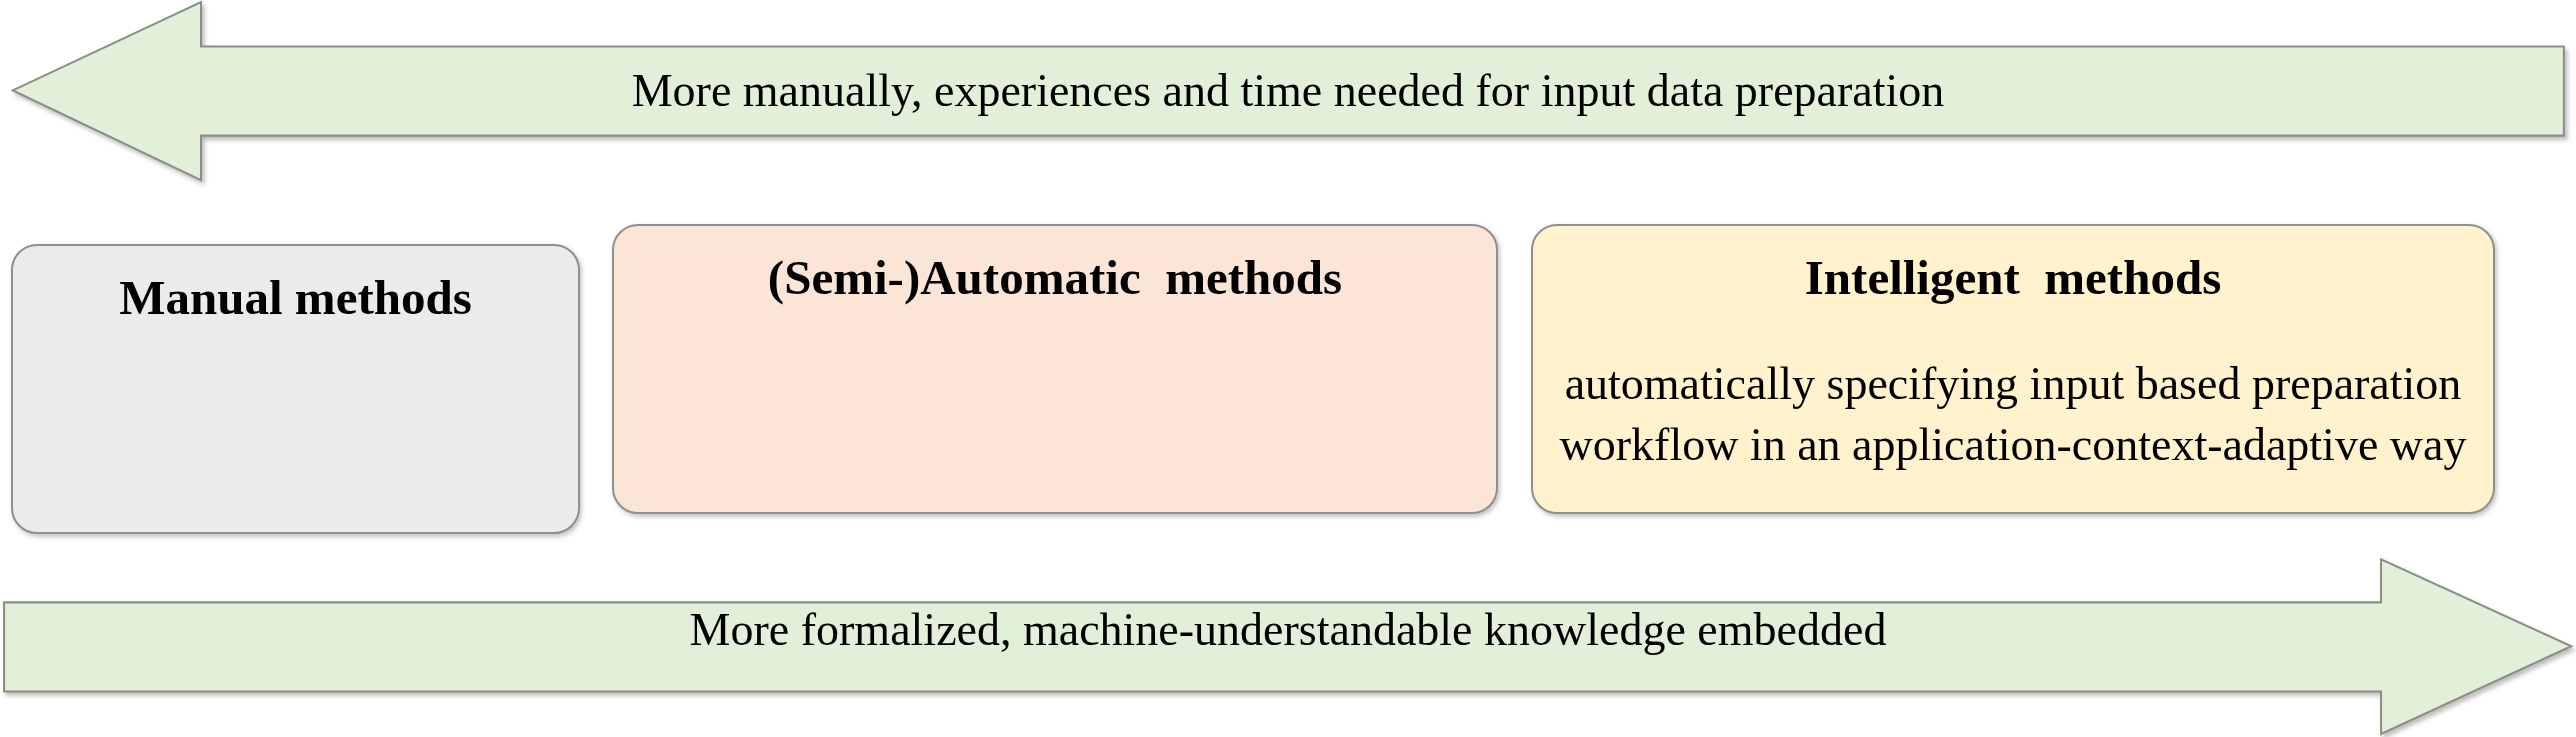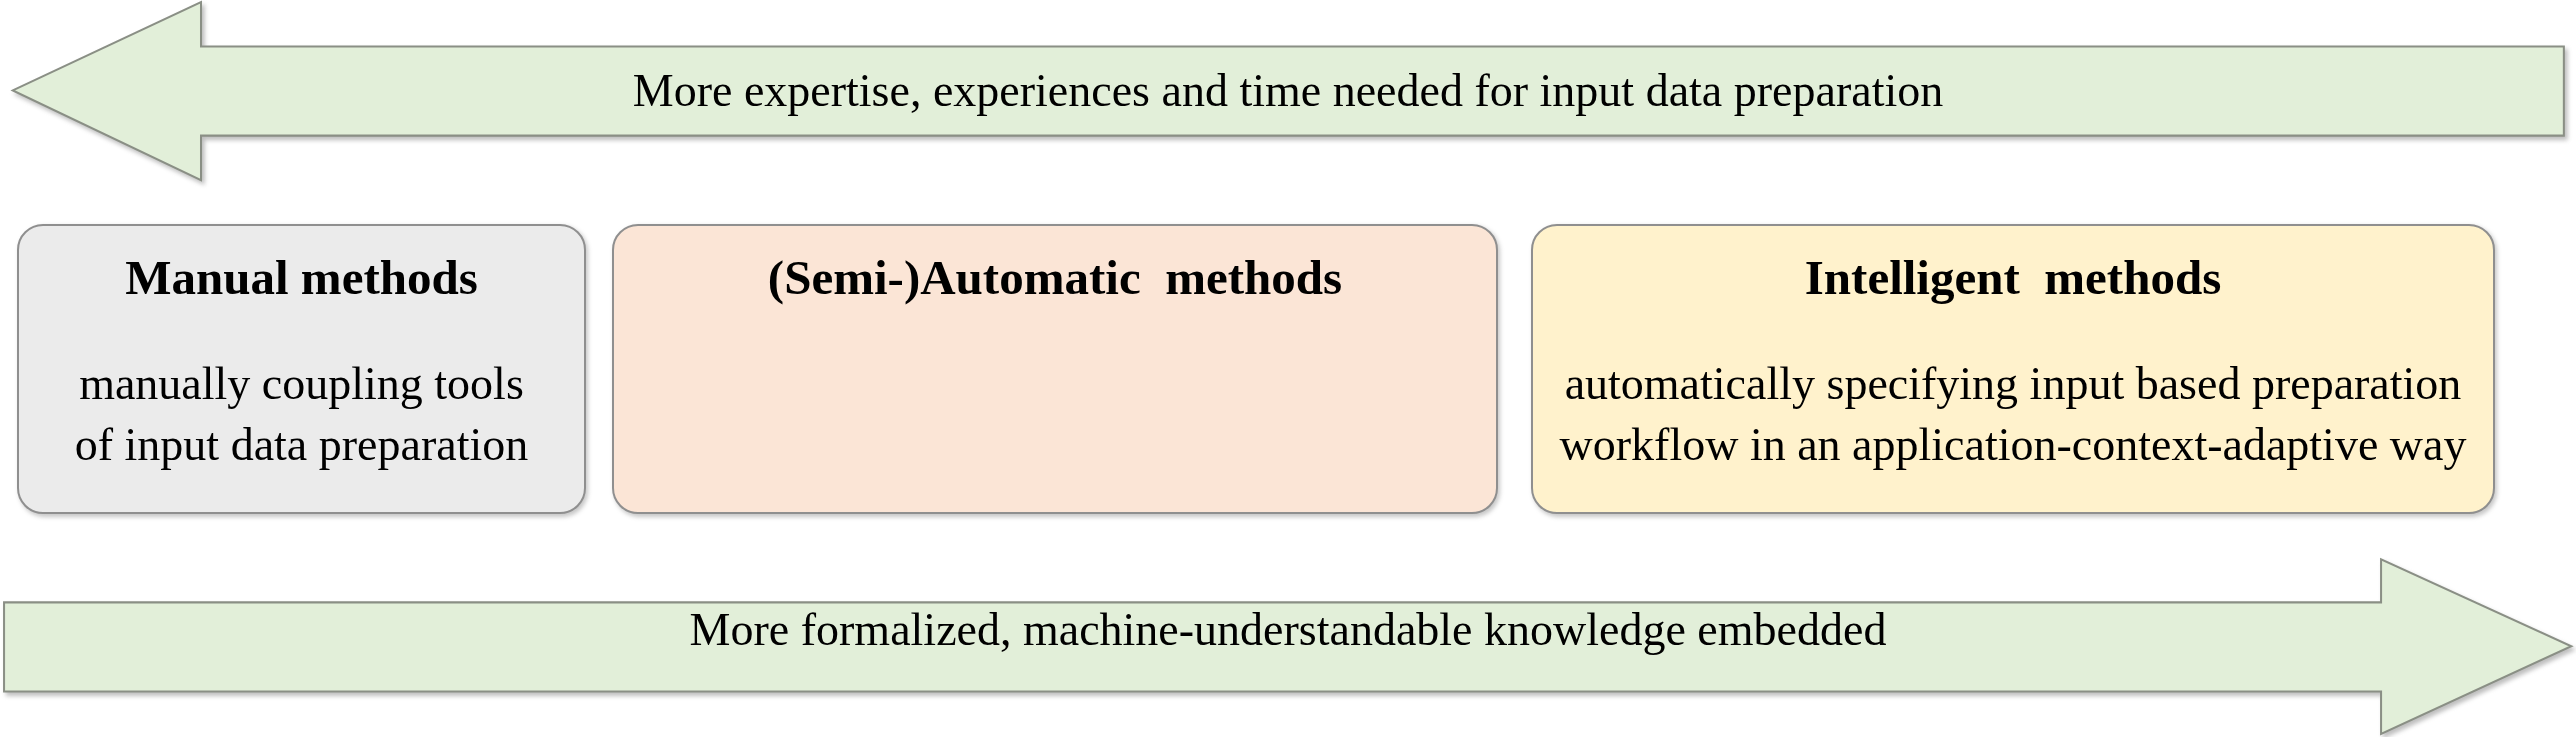--- a/index.html
+++ b/index.html
@@ -44,21 +44,21 @@
     top: 224px;
     height: 290px;
     box-sizing: border-box;
     border: 2px solid #8f8f8f;
     border-radius: 26px;
     display: flex;
     flex-direction: column;
     align-items: center;
     box-shadow: 2px 2.7px 4px rgba(130,130,130,0.45);
   }
-  .box-manual      { left: 17px;   width: 569px;  }
+  .box-manual      { left: 11px;   width: 569px; margin-top: 20px;  }
   .box-semi        { left: 612px;  width: 886px; gap: 46px; }
   .box-intelligent { left: 1531px; width: 964px; }
   .box-title {
     margin-top: 23px;
     font-weight: bold;
     font-size: 49px;
     line-height: 57px;
     white-space: pre;
     text-align: center;
   }
@@ -73,26 +73,24 @@
 </head>
 <body>
 
 <div class="canvas">
 
   <svg class="arrows-layer" viewBox="0 0 3819 1094" aria-hidden="true">
     <polygon class="arrow-shape" points="19,134 298,3 298,69 3801,69 3801,201 298,201 298,267" fill="#e2efd9" stroke="#8a8f85"></polygon>
     <polygon class="arrow-shape" points="6,893 3530,893 3530,829 3812,958 3530,1088 3530,1025 6,1025" fill="#e2efd9" stroke="#8a8f85"></polygon>
   </svg>
 
-  <div class="arrow-label arrow-label-top">More expertise, experiences and time needed for input data preparation</div>
+  <div class="arrow-label arrow-label-top">More manually, experiences and time needed for input data preparation</div>
 
   <div class="method-box box-manual" style="background-color: rgb(235, 235, 235); border-color: rgb(143, 143, 143);">
     <div class="box-title">Manual methods</div>
-    <div class="box-body">manually coupling tools
-of input data preparation</div>
   </div>
 
   <div class="method-box box-semi" style="background-color: rgb(251, 229, 214); border-color: rgb(143, 143, 143);">
     <div class="box-title">(Semi-)Automatic  methods</div>
   </div>
 
   <div class="method-box box-intelligent" style="background-color: rgb(255, 242, 204); border-color: rgb(143, 143, 143);">
     <div class="box-title">Intelligent  methods</div>
     <div class="box-body">automatically specifying input based preparation
 workflow in an application-context-adaptive way</div>

